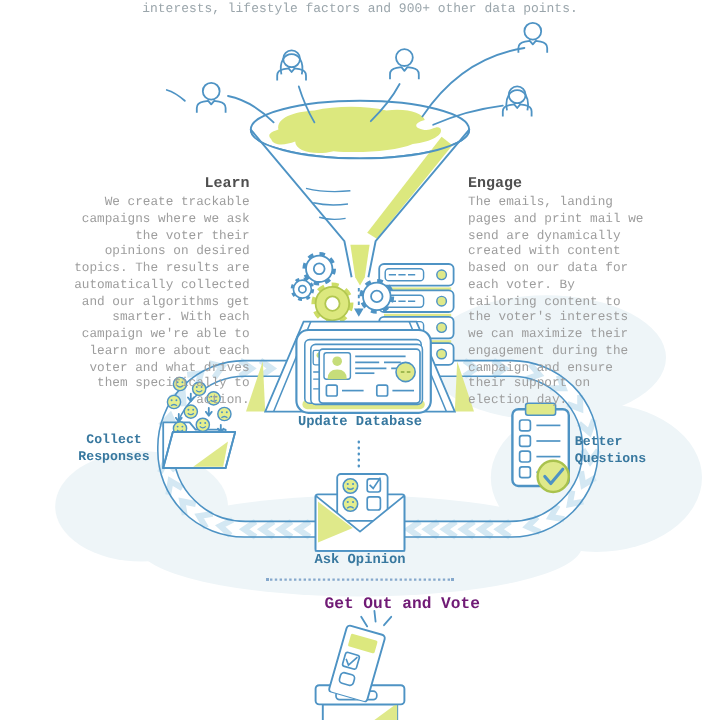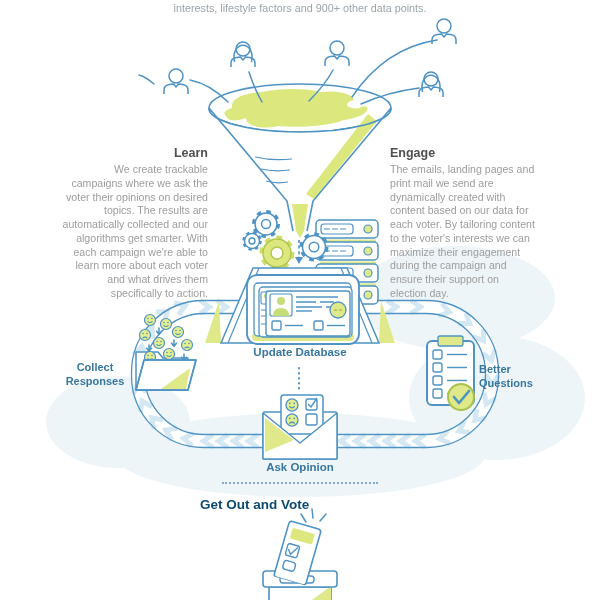--- a/index.html
+++ b/index.html
@@ -1,33 +1,33 @@
 <!DOCTYPE html>
 <html><head>
 <meta charset="utf-8">
 <style>
   html,body{margin:0;padding:0;background:#fff;}
   .canvas{position:relative;width:600px;height:600px;background:#ffffff;overflow:hidden;
-          font-family:Liberation Sans, sans-serif;}
+          font-family:Liberation Mono, monospace;}
   .canvas svg{position:absolute;left:0;top:0;}
   .lbl{position:absolute;z-index:2;pointer-events:none;}
   .top-caption{left:0;top:2px;width:600px;text-align:center;font-size:10.8px;color:#9aa5ab;}
   .col-title{font-size:12.5px;font-weight:bold;color:#4f4f4f;margin-bottom:3px;}
   .col-body{font-size:10.6px;line-height:1.3;color:#9d9d9d;}
   .learn-block{left:60px;top:146px;width:148px;text-align:right;}
   .engage-block{left:390px;top:146px;width:148px;text-align:left;}
   .cycle-lbl{font-size:11px;font-weight:bold;color:#38789f;line-height:1.3;}
   .upd{left:220px;top:345px;width:160px;text-align:center;font-size:11.5px;}
   .collect{left:58px;top:360px;width:74px;text-align:center;}
   .better{left:479px;top:362px;width:70px;text-align:left;}
   .ask{left:250px;top:460px;width:100px;text-align:center;font-size:11.5px;}
   .divider{position:absolute;z-index:2;left:222px;top:482px;width:156px;height:0;
            border-top:2px dotted #85a8cc;}
-  .gov-title{left:200px;top:497px;width:200px;text-align:left;
-             font-size:13.5px;font-weight:bold;color:#0c4a6e;}
+  .gov-title{left:200px;top:497px;width:200px;text-align:right;
+             font-size:13.5px;font-weight:bold;color:#701a75;}
 </style>
 </head>
 <body>
 
 <div class="canvas">
 
 <svg width="600" height="600" viewBox="0 0 600 600">
   <defs>
     <path id="chev" d="M 5,-6.5 L -4.5,0 L 5,6.5" fill="none" stroke="#d4e8f3" stroke-width="5"></path>
     <g id="face-happy">

